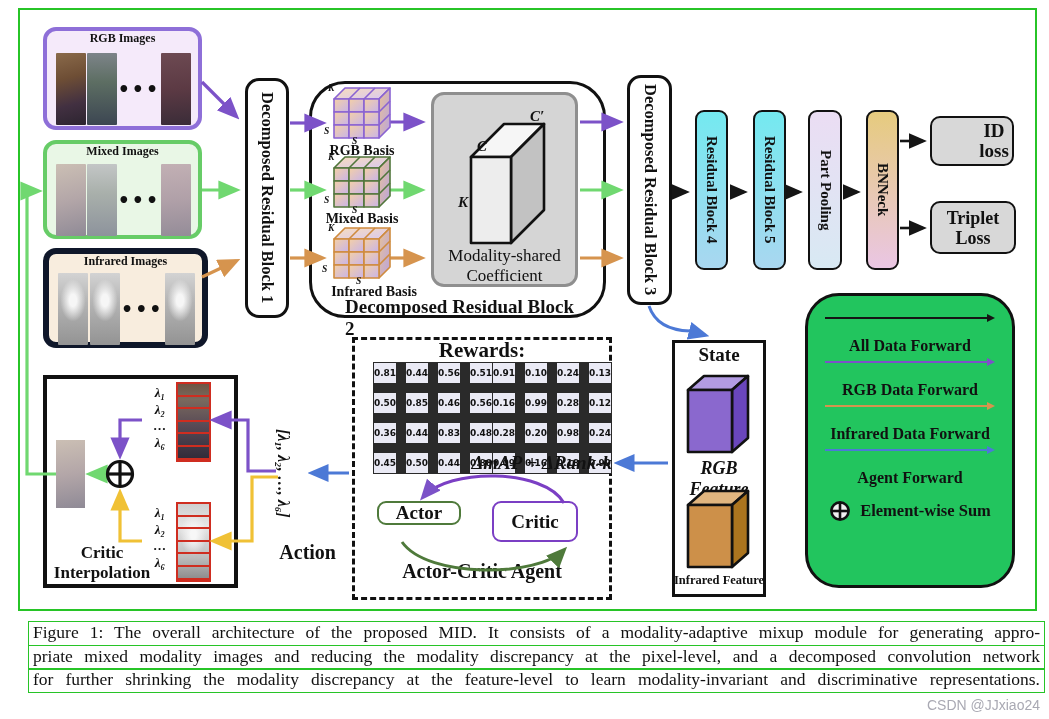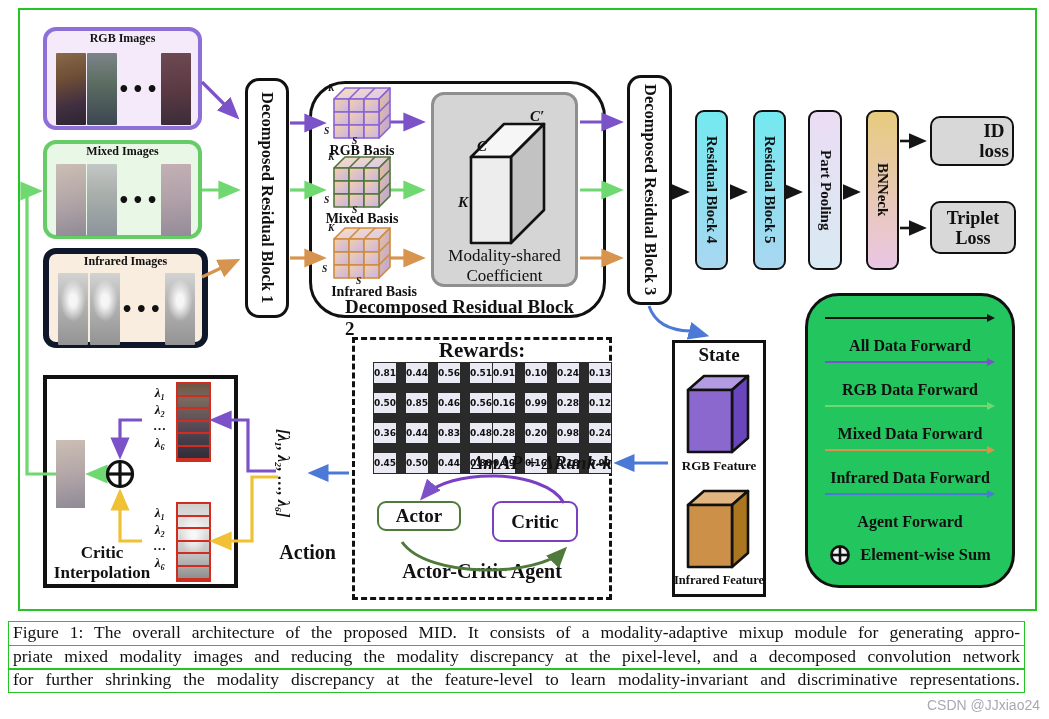--- a/index.html
+++ b/index.html
@@ -81,21 +81,21 @@
   .rewards{left:352px;top:337px;width:260px;height:263px;border:3px dashed #111;background:#fff;
            box-sizing:border-box;}
   .rw-title{left:352px;top:338px;width:260px;text-align:center;font-weight:bold;font-size:21px;}
   .matrix{display:grid;grid-template-columns:repeat(4,22px);grid-auto-rows:20px;gap:10px;
           background:#2a2a2a;border:1.6px solid #2a2a2a;}
   .mcell{background:#EAEAF5;display:flex;align-items:center;justify-content:center;
          font:bold 9px "DejaVu Sans",sans-serif;color:#111;}
   .delta{left:352px;top:452px;width:260px;text-align:right;font-weight:bold;font-style:italic;font-size:19px;}
   .acbox{box-sizing:border-box;background:#fff;border-radius:9px;display:flex;align-items:center;
          justify-content:center;font-weight:bold;font-size:19px;}
-  .actor{left:377px;top:501px;width:84px;height:30px;border:2.5px solid #4F7A3B;}
+  .actor{left:377px;top:501px;width:84px;height:24px;border:2.5px solid #4F7A3B;}
   .critic{left:492px;top:501px;width:86px;height:41px;border:2.5px solid #7B3FC4;}
   .agent-label{left:352px;top:560px;width:260px;text-align:center;font-weight:bold;font-size:20px;}
 
   
   .bracket{left:266px;top:412px;width:34px;height:122px;writing-mode:vertical-rl;text-orientation:mixed;
            font-weight:bold;font-style:italic;font-size:16px;display:flex;align-items:center;justify-content:center;}
   .action-label{left:252px;top:541px;width:84px;text-align:right;font-weight:bold;font-size:20px;}
 
   
   .interp{left:43px;top:375px;width:195px;height:213px;border:4px solid #111;background:#fff;box-sizing:border-box;}
@@ -106,21 +106,21 @@
       repeating-linear-gradient(to bottom,rgba(0,0,0,0) 0 10.6px,#CF2D20 10.6px 12.6px),
       linear-gradient(180deg,#6e5544,#7a6a5e 20%,#584a56 55%,#2e2a38);}
   .strip-ir{left:176px;top:502px;background:
       repeating-linear-gradient(to bottom,rgba(0,0,0,0) 0 10.6px,#CF2D20 10.6px 12.6px),
       radial-gradient(ellipse 60% 40% at 50% 40%,#f7f7f7 15%,rgba(247,247,247,0) 70%),
       linear-gradient(180deg,#cfcfcf,#e6e6e6 30%,#bdbdbd 70%,#8a8a8a);}
   .lamlist{width:28px;display:flex;flex-direction:column;align-items:center;
            font-weight:bold;font-style:italic;font-size:13px;line-height:16.5px;}
 
   
-  .cap{left:8px;width:1017px;height:25px;border:1.6px solid #27C427;box-sizing:border-box;
+  .cap{left:28px;width:1017px;height:25px;border:1.6px solid #27C427;box-sizing:border-box;
        font-size:17.5px;line-height:21.5px;padding:0 4px;overflow:hidden;text-align:justify;}
   .cap::after{content:"";display:inline-block;width:100%;height:0;}
   .cap1{top:621px;} .cap2{top:644.5px;} .cap3{top:668px;}
   .watermark{left:840px;top:697px;width:200px;text-align:right;color:#A9A9B3;
              font:14px "Liberation Sans",sans-serif;}
 
   .overlay{position:absolute;left:0;top:0;z-index:5;pointer-events:none;}
 </style>
 </head>
 <body>
@@ -215,27 +215,20 @@
             <span class="lg-head" style="border-left-color:#151515"></span>
           </span>
           <span class="lg-label">All Data Forward</span>
         </div>
         <div class="lg-row">
           <span class="lg-arrow">
             <span class="lg-shaft" style="background:#7C52C8"></span>
             <span class="lg-head" style="border-left-color:#7C52C8"></span>
           </span>
           <span class="lg-label">RGB Data Forward</span>
-        </div>
-        <div class="lg-row">
-          <span class="lg-arrow">
-            <span class="lg-shaft" style="background:#70D870"></span>
-            <span class="lg-head" style="border-left-color:#70D870"></span>
-          </span>
-          <span class="lg-label">Mixed Data Forward</span>
         </div>
         <div class="lg-row">
           <span class="lg-arrow">
             <span class="lg-shaft" style="background:#D6944E"></span>
             <span class="lg-head" style="border-left-color:#D6944E"></span>
           </span>
           <span class="lg-label">Infrared Data Forward</span>
         </div>
         <div class="lg-row">
           <span class="lg-arrow">
@@ -250,21 +243,21 @@
         <circle cx="11" cy="11" r="8.6" fill="#F1F1F1" stroke="#111" stroke-width="2.6"></circle>
         <line x1="2.4" y1="11" x2="19.6" y2="11" stroke="#111" stroke-width="2.6"></line>
         <line x1="11" y1="2.4" x2="11" y2="19.6" stroke="#111" stroke-width="2.6"></line>
       </svg>
       <span>Element-wise Sum</span>
     </div>
   </div>
 
   <div class="abs statebox"></div>
   <div class="abs state-title">State</div>
-  <div class="abs feat-label" style="left:669px;top:458px;width:100px;font-size:13px;">RGB Feature</div>
+  <div class="abs feat-label" style="left:669px;top:458px;width:100px;font-size:18px;font-style:italic;">RGB Feature</div>
   <div class="abs feat-label" style="left:667px;top:573px;width:104px;font-size:12.5px;">Infrared Feature</div>
 
   <div class="abs rewards"></div>
   <div class="abs rw-title">Rewards:</div>
   <div class="abs matrix" style="left:373px;top:362px;">
       <span class="mcell">0.81</span>
       <span class="mcell">0.44</span>
       <span class="mcell">0.56</span>
       <span class="mcell">0.51</span>
       <span class="mcell">0.50</span>

